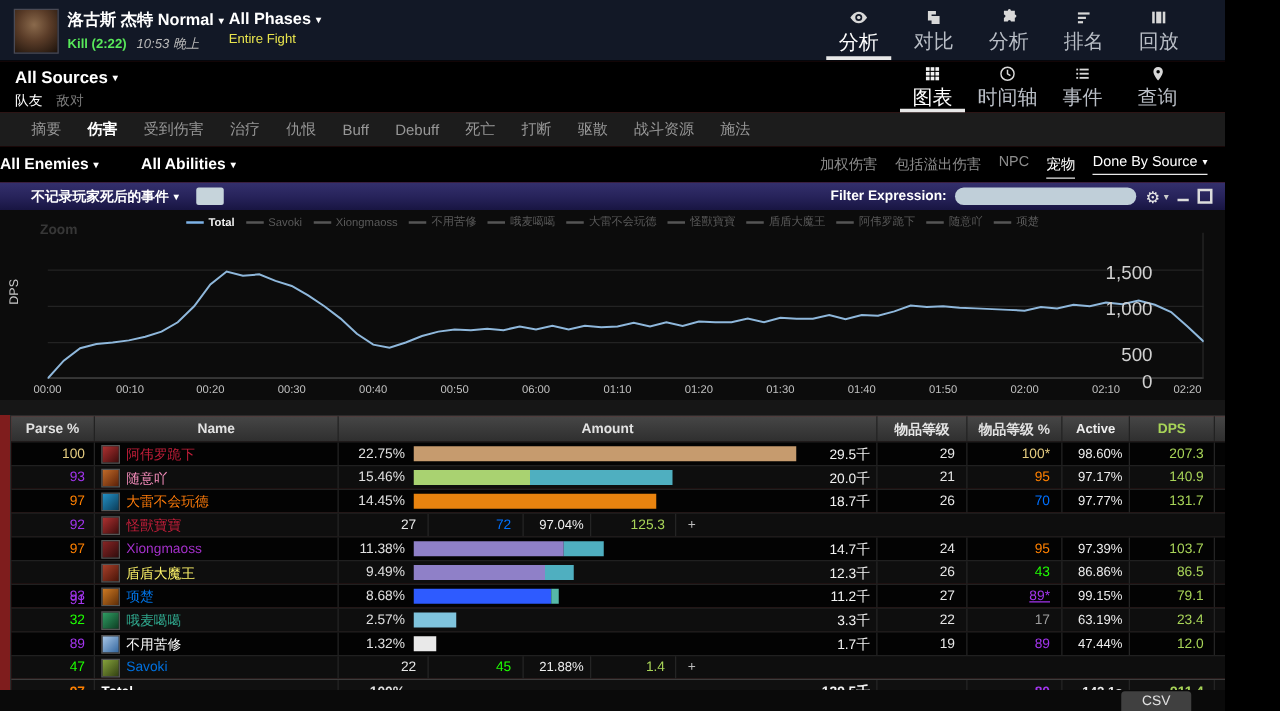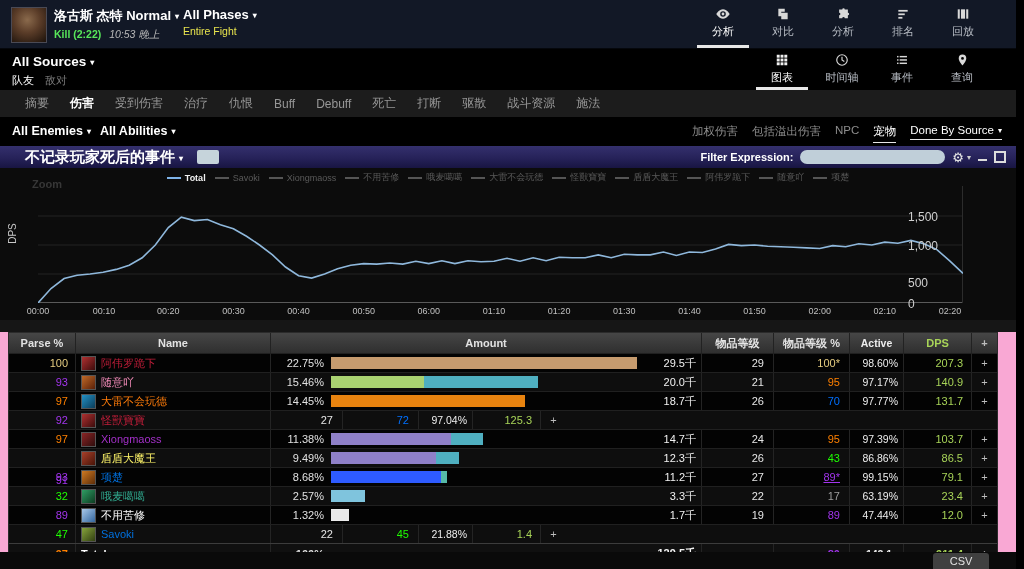--- a/index.html
+++ b/index.html
@@ -1,84 +1,84 @@
 <!DOCTYPE html>
 <html><head>
 <meta charset="utf-8">
 <style>
   html,body{margin:0;padding:0;background:#000;}
-  .app{position:relative;width:980px;height:569px;background:#f9a8d4;overflow:hidden;
-       font-family:"Liberation Sans",sans-serif;padding-left:36px;-webkit-font-smoothing:antialiased;}
+  .app{position:relative;width:980px;height:569px;background:#7f1d1d;overflow:hidden;
+       font-family:"Liberation Sans",sans-serif;-webkit-font-smoothing:antialiased;}
   
   .topbar{position:absolute;top:0;left:0;right:0;height:48px;background:#121826;border-bottom:1px solid #05070c;}
   .portrait{position:absolute;left:11px;top:7px;width:34px;height:34px;border:1px solid #4a4a55;
             background:radial-gradient(circle at 45% 35%,#8a6a4c 0%,#5a3c28 45%,#1c120b 100%);}
   .bossblock{position:absolute;left:54px;top:7px;}
   .bossname{font-size:13px;font-weight:bold;color:#fff;}
   .bosssub{margin-top:3px;font-size:10.5px;}
   .kill{color:#58e85a;font-weight:bold;}
   .killtime{color:#b9b9b9;font-style:italic;margin-left:5px;}
   .phaseblock{position:absolute;left:183px;top:7px;}
   .phasename{font-size:13px;font-weight:bold;color:#fff;}
   .phasesub{margin-top:3px;font-size:10.5px;color:#e8e44d;}
   .caret::after{content:"▾";font-size:8px;margin-left:4px;position:relative;top:-1px;color:inherit;}
   .topnav{position:absolute;top:6px;right:23px;display:flex;}
   .navitem{position:relative;width:60px;height:38px;display:flex;flex-direction:column;align-items:center;
            justify-content:flex-start;color:#b9bec6;cursor:pointer;}
   .navitem .nicon{height:16px;display:flex;align-items:center;}
-  .navitem .nlabel{font-size:11px;margin-top:2px;}
+  .navitem .nlabel{font-size:16px;margin-top:2px;}
   .navitem.active{color:#fff;}
   .navitem.active::after{content:"";position:absolute;left:4px;right:4px;bottom:-4px;height:3px;background:#e8e8e8;}
   
   .subbar{position:absolute;top:49px;left:0;right:0;height:41px;background:#000;}
   .sources{position:absolute;left:12px;top:5px;}
   .sourcesname{font-size:13.5px;font-weight:bold;color:#fff;}
   .sourcessub{margin-top:4px;font-size:11px;}
   .friendlies{color:#fff;}
   .enemies{color:#7a7a7a;margin-left:8px;}
   .subnav{position:absolute;top:3px;right:24px;display:flex;}
   .subnav .navitem{height:36px;}
   .subnav .navitem.active::after{bottom:-2px;}
   
   .tabstrip{position:absolute;top:90px;left:0;right:0;height:27px;background:#1c1c1c;
             display:flex;align-items:center;padding-left:25px;gap:21px;box-sizing:border-box;}
   .tab{font-size:12px;color:#979797;cursor:pointer;white-space:nowrap;}
   .tab.active{color:#fff;font-weight:bold;}
   
   .filterrow{position:absolute;top:117px;left:0;right:0;height:29px;background:#000;}
-  .ddgroup{position:absolute;left:12px;top:7px;display:flex;gap:9px;}
+  .ddgroup{position:absolute;left:0;top:7px;display:flex;gap:34px;}
   .dd{font-size:12.5px;font-weight:bold;color:#fff;cursor:pointer;}
   .flinks{position:absolute;right:14px;top:7px;display:flex;gap:14px;align-items:flex-start;}
   .flink{font-size:11.5px;color:#8d8d8d;cursor:pointer;padding-bottom:3px;white-space:nowrap;}
   .flink.active{color:#fff;border-bottom:1px solid #e8e8e8;}
   
   .purplebar{position:absolute;top:146px;left:0;right:0;height:22px;
              background:linear-gradient(180deg,#34306d 0%,#262259 55%,#181542 100%);
              display:flex;align-items:center;color:#fff;}
-  .eventsdd{margin-left:25px;font-size:15px;font-weight:bold;cursor:pointer;}
+  .eventsdd{margin-left:25px;font-size:11px;font-weight:bold;cursor:pointer;}
   .smallbox{margin-left:14px;width:22px;height:14px;background:#c6d4db;border-radius:2px;cursor:text;}
   .rightfilter{position:absolute;right:10px;top:0;height:22px;display:flex;align-items:center;gap:7px;}
   .fxlabel{font-size:11px;font-weight:bold;}
   .fxinput{width:133px;height:14px;background:#c0cfd9;border:none;border-radius:7px;outline:none;
            font-size:10px;padding:0 6px;}
   .gear{font-size:13px;color:#e8e8e8;cursor:pointer;line-height:1;}
   .gearcaret{font-size:8px;color:#ccc;cursor:pointer;margin-left:-4px;}
   .winmin{width:9px;height:2px;background:#dcdcdc;cursor:pointer;margin-top:6px;}
   .winmax{width:8px;height:8px;border:2px solid #dcdcdc;cursor:pointer;}
   
   .chartarea{position:absolute;top:168px;left:0;right:0;height:152px;background:#0c0c0c;}
   .legend{position:absolute;top:3px;left:0;right:0;display:flex;justify-content:center;gap:9px;align-items:center;}
   .lgitem{display:flex;align-items:center;gap:4px;font-size:9px;color:#5a5a5a;cursor:pointer;white-space:nowrap;}
   .lgitem.active{color:#f0f0f0;font-weight:bold;}
   .lgdash{width:14px;height:2px;background:#555;}
   .zoomlabel{position:absolute;left:32px;top:10px;font-size:11px;font-weight:bold;color:#373737;}
   .dpslabel{position:absolute;left:2px;top:60px;font-size:10px;color:#c8c8c8;
             transform:rotate(-90deg);transform-origin:center;}
   .plot{position:absolute;left:38px;top:18px;width:925px;height:117px;}
-  .ylab{position:absolute;width:50px;text-align:left;right:58px;font-size:12px;color:#d0d0d0;}
+  .ylab{position:absolute;width:50px;text-align:right;right:58px;font-size:15px;color:#d0d0d0;}
   .xlab{position:absolute;top:138px;width:34px;text-align:center;font-size:9px;color:#c0c0c0;}
   
   .gapstrip{position:absolute;top:320px;left:0;right:0;height:12px;background:#161616;}
   .tablewrap{position:absolute;top:332px;left:8px;width:990px;border:1px solid #2b2b2b;box-sizing:border-box;}
   .thead{display:flex;height:20px;background:linear-gradient(#464646,#2f2f2f);
          font-size:11px;font-weight:bold;color:#e2e2e2;}
   .thead>div{display:flex;align-items:center;justify-content:center;border-right:1px solid #222;box-sizing:border-box;}
   .trow{display:flex;height:18px;font-size:11px;border-top:1px solid #202020;background:#030303;}
   .trow.alt{background:#0e0e0e;}
   .trow>div{display:flex;align-items:center;border-right:1px solid #242424;box-sizing:border-box;}

